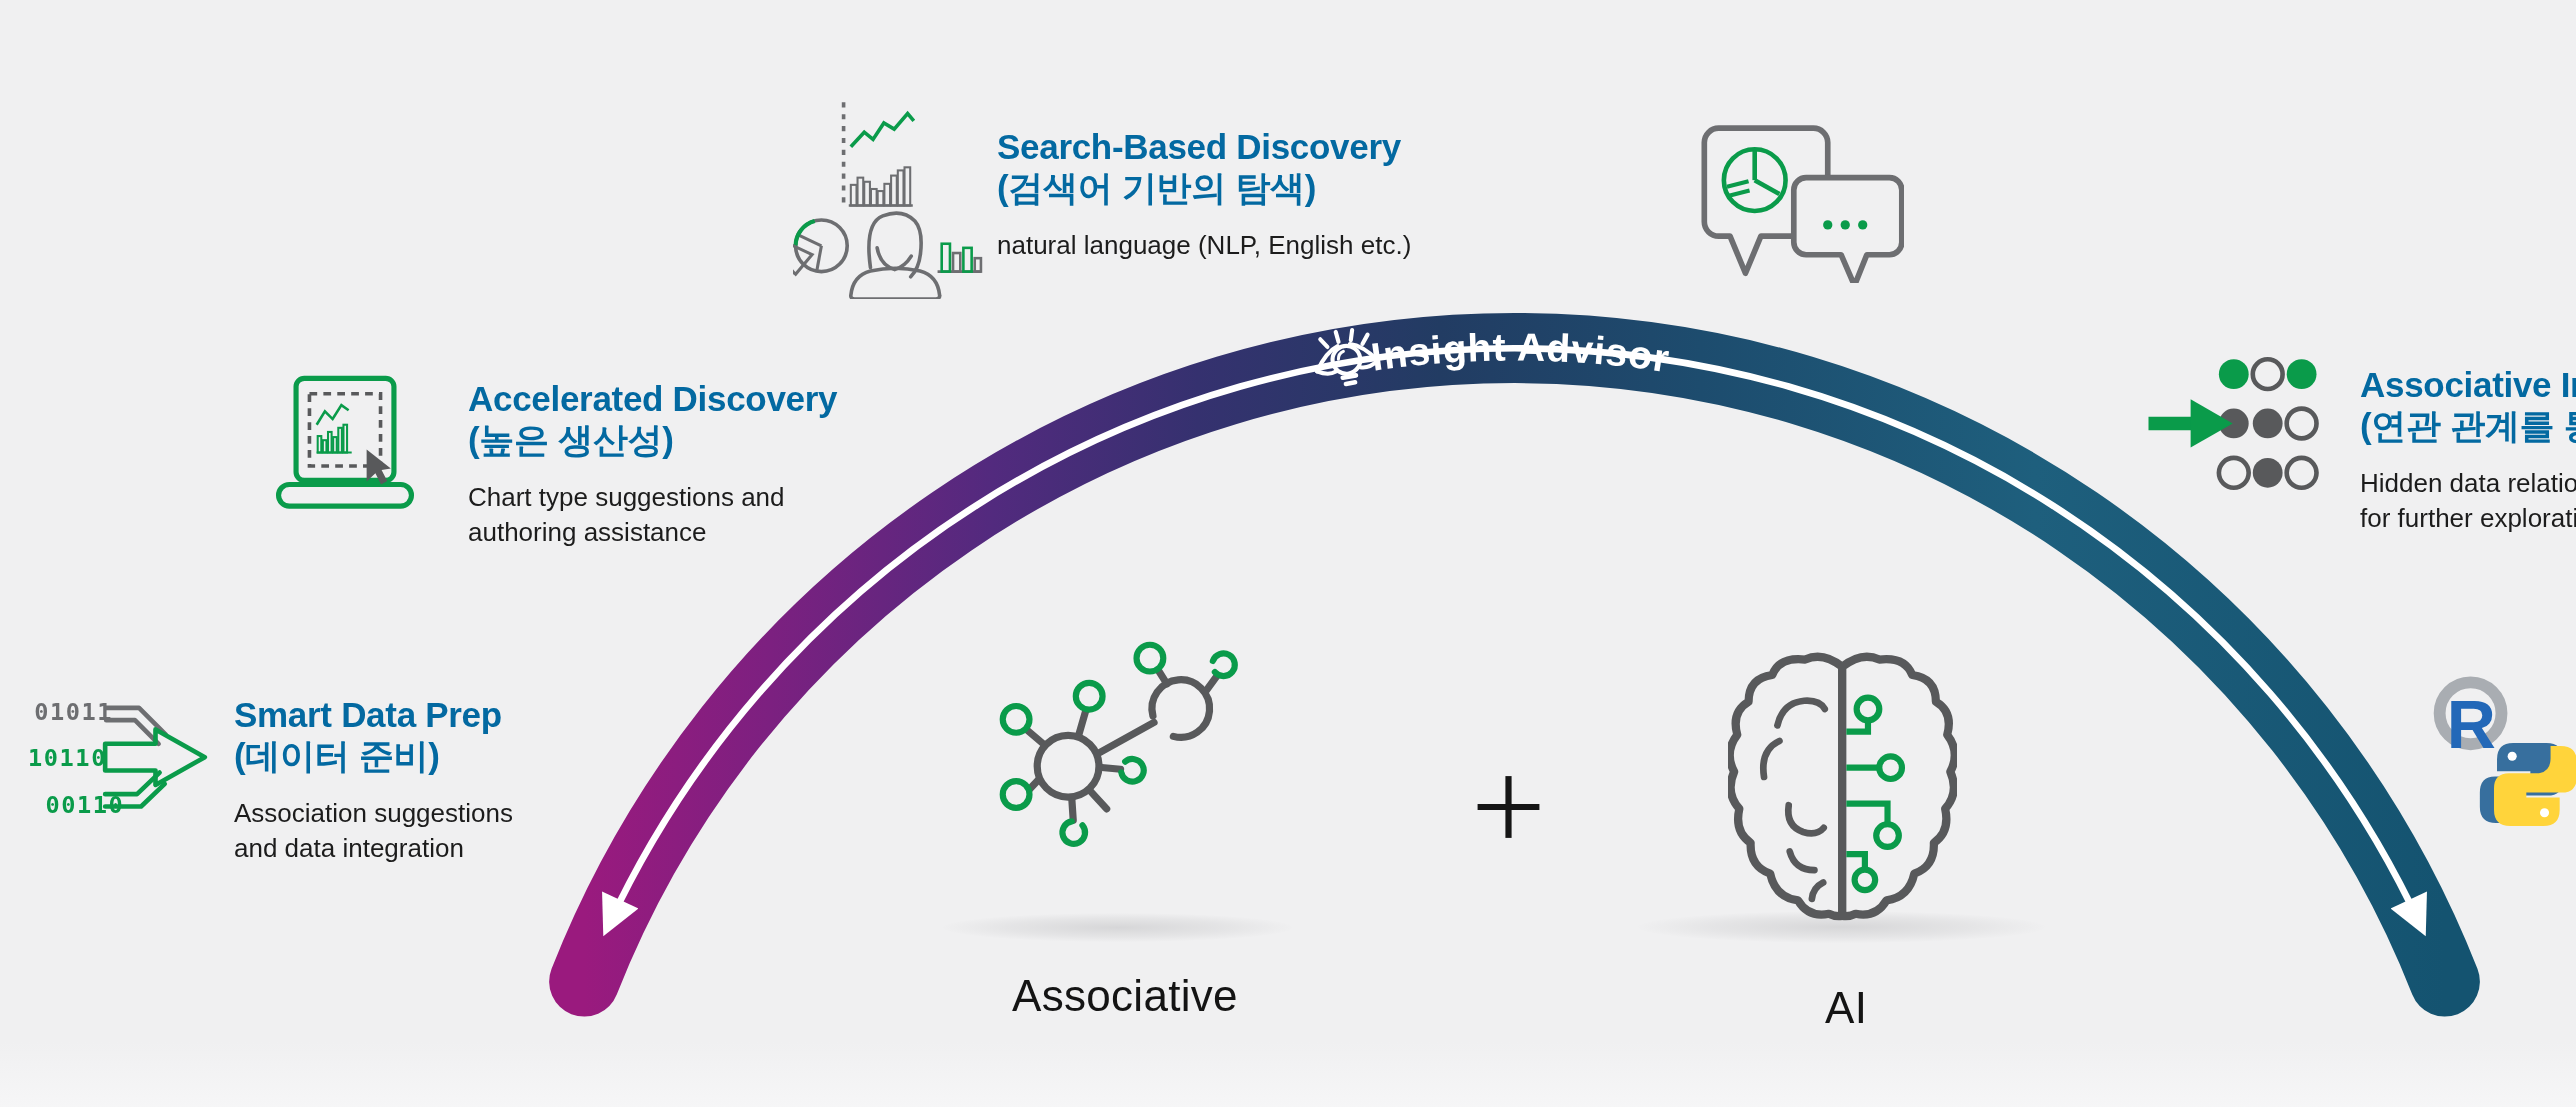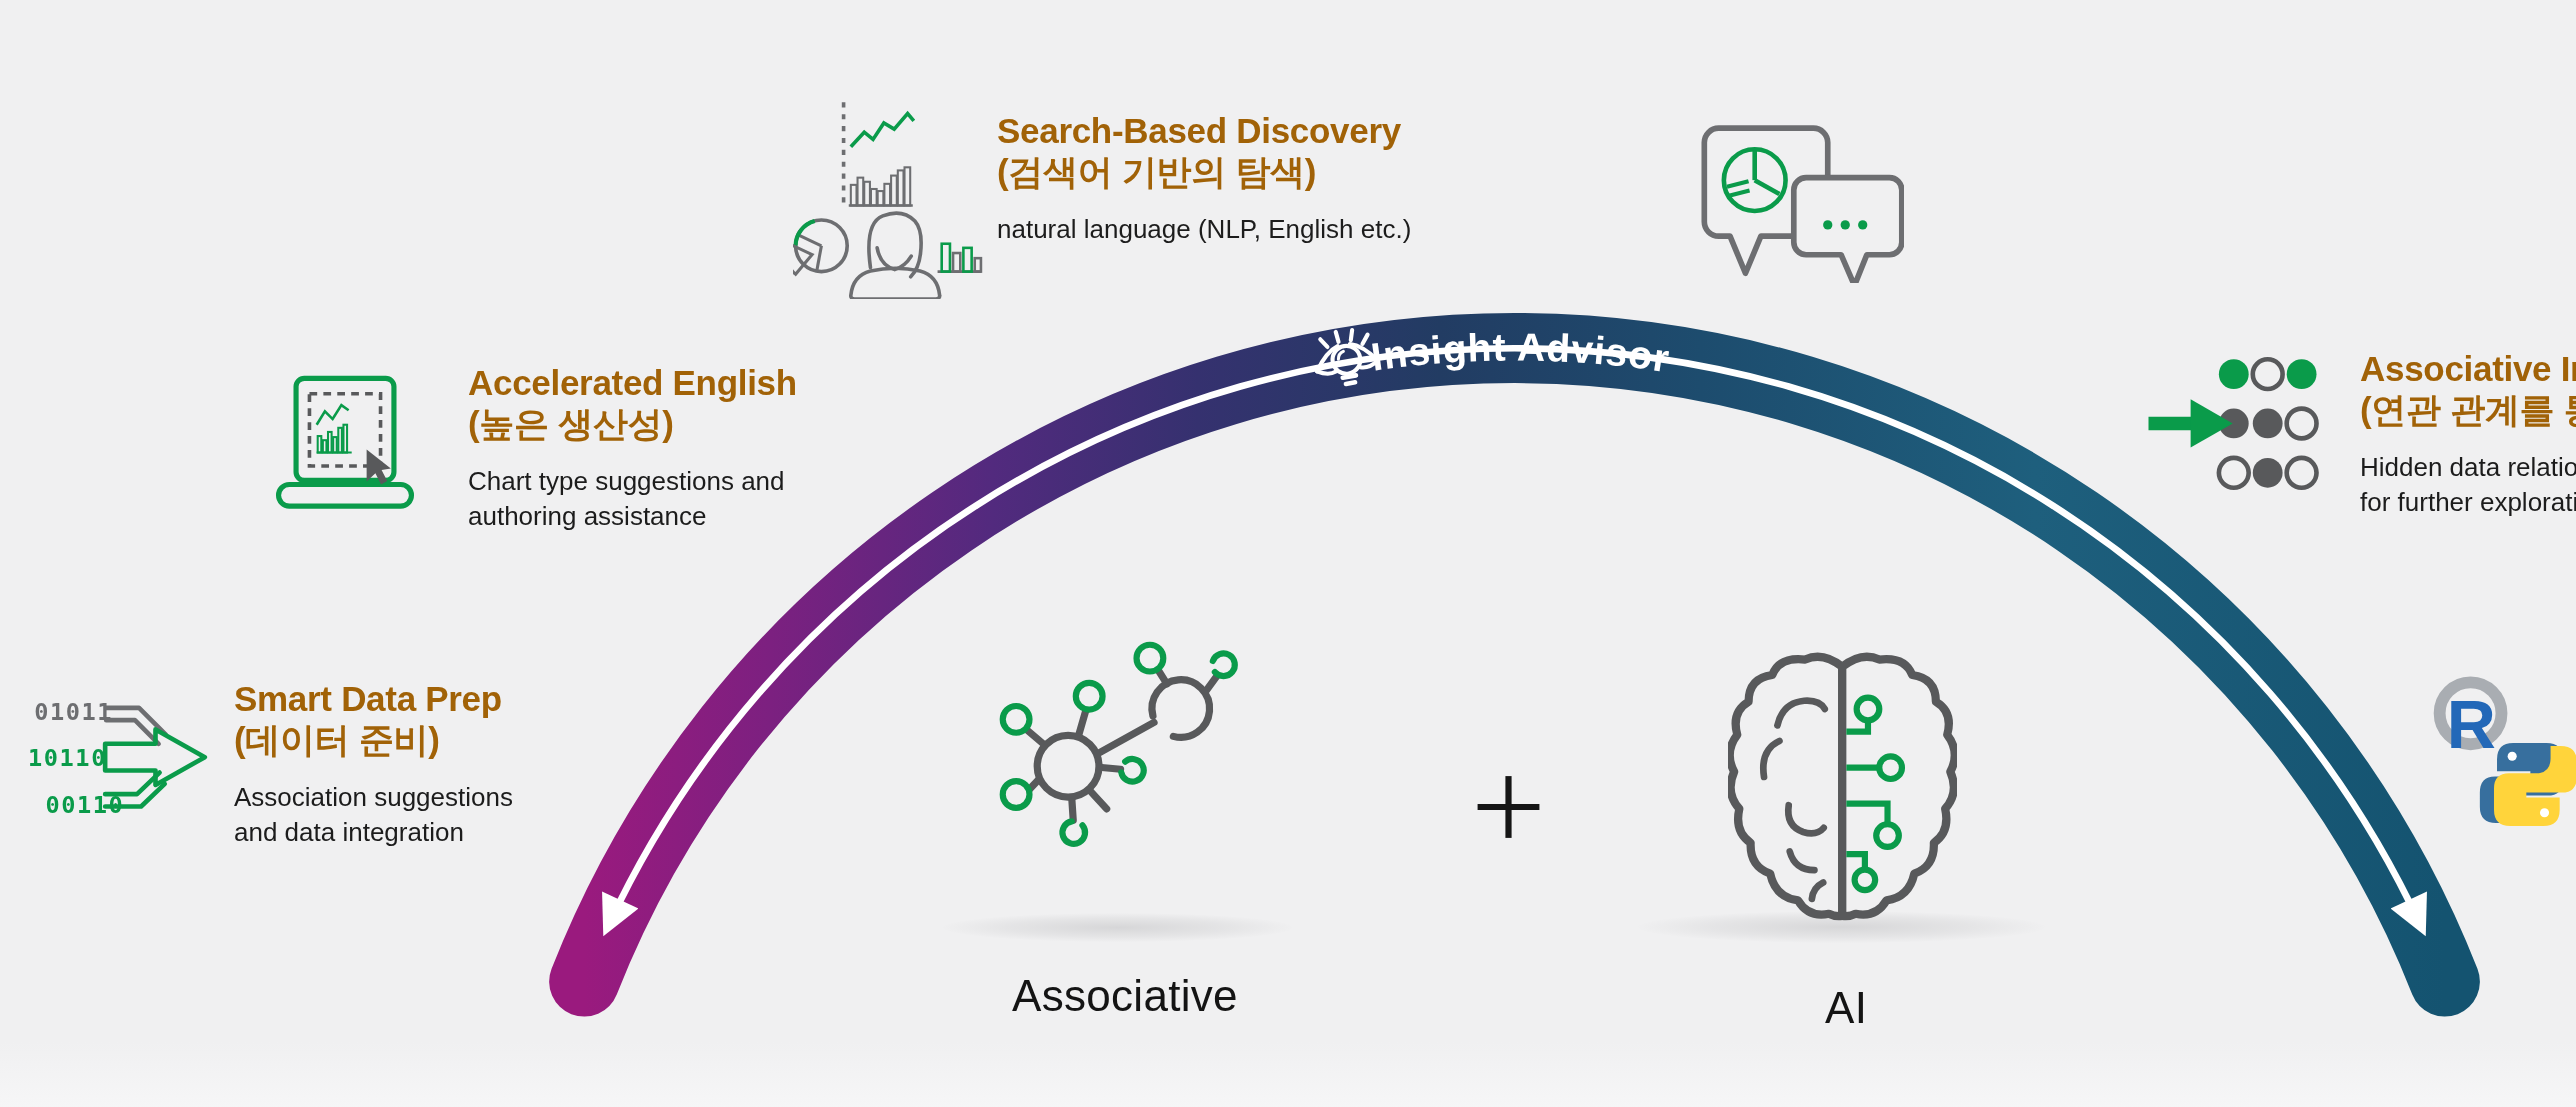--- a/index.html
+++ b/index.html
@@ -3,21 +3,21 @@
 <meta charset="utf-8">
 <style>
   html,body{margin:0;padding:0;}
   body{
     width:3011px;height:1108px;position:relative;overflow:hidden;
     background:linear-gradient(#f0f0f1 0 94%,#f6f6f7);
     font-family:"Liberation Sans","DejaVu Sans",sans-serif;
     -webkit-font-smoothing:antialiased;
   }
   .feature{position:absolute;}
-  .f-title{font-size:35px;font-weight:700;color:#a16207;line-height:1.17;letter-spacing:-0.3px;}
+  .f-title{font-size:35px;font-weight:700;color:#0369a1;line-height:1.17;letter-spacing:-0.3px;margin-top:16px;}
   .f-title span{display:block;}
   .f-title span:empty{display:none;}
   .f-desc{font-size:26px;font-weight:400;color:#1c1c1c;line-height:1.32;margin-top:19.6px;}
   .f-desc span{display:block;}
   .icon-svg{position:absolute;display:block;}
   .center-label{position:absolute;font-size:44px;font-weight:400;color:#141414;letter-spacing:0.3px;}
   .shadow{position:absolute;border-radius:50%;
     background:radial-gradient(ellipse at center,rgba(80,80,85,0.16) 0%,rgba(80,80,85,0.07) 45%,rgba(80,80,85,0) 72%);}
 </style>
 </head>
@@ -135,21 +135,21 @@
   <g>
     <path d="M210,120 A24,24 0 0 0 186,144 V246 A24,24 0 0 0 210,270 H278 L304,330 L328,270 H372 A24,24 0 0 0 396,246 V144 A24,24 0 0 0 372,120 Z" fill="#f0f0f1" stroke="#6d6e71" stroke-width="11" stroke-linejoin="round" transform="translate(0,-10)"></path>
     <circle cx="252" cy="202" r="9" fill="#0a9b4a"></circle>
     <circle cx="286" cy="202" r="9" fill="#0a9b4a"></circle>
     <circle cx="320" cy="202" r="9" fill="#0a9b4a"></circle>
   </g>
 </svg>
 
 <div class="feature" style="left:468px;top:363px;width:464px;">
   <div class="f-title">
-    <span>Accelerated English</span>
+    <span>Accelerated Discovery</span>
     <span>(높은 생산성)</span>
   </div>
   <div class="f-desc">
     <span>Chart type suggestions and</span>
     <span>authoring assistance</span>
   </div>
 </div>
 <svg class="icon-svg" style="left:260px;top:374px;" width="170" height="137" viewBox="0 0 330 265">
   <g fill="none">
     <rect x="70" y="8" width="190" height="198" rx="16" stroke="#0a9b4a" stroke-width="10"></rect>

